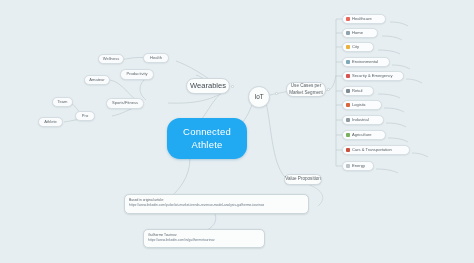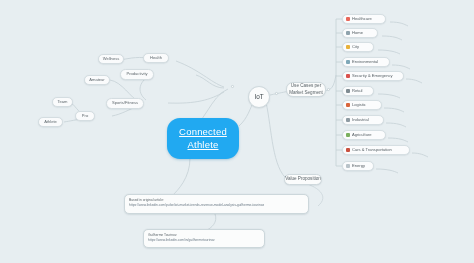--- a/index.html
+++ b/index.html
@@ -193,25 +193,28 @@
       <path d="M 388 138 C 400 138 404 140 408 142"></path>
       <path d="M 412 153 C 420 153 424 155 428 157"></path>
       <path d="M 376 169 C 388 169 394 171 398 173"></path>
 
       <path d="M 190 158 C 190 178 178 190 172 196"></path>
       <path d="M 215 214 C 218 222 212 228 205 231"></path>
       <path d="M 300 182 C 318 186 330 196 318 206" stroke="#cbd6db"></path>
     </g>
   </svg>
 
-  <div class="node node-central" style="left:167px; top:118px; width:72px; height:41px;text-decoration:underline;">
+  <div class="node node-central" style="left:167px; top:118px; width:80px; height:41px;">
     <span>Connected</span>
     <span>Athlete</span>
   </div>
 
+  <div class="node node-major" style="left:186px; top:78px; width:44px; height:16px;">
+    <span>Wearables</span>
+  </div>
 
   <div class="node node-leaf" style="left:143px; top:53px; width:26px; height:10px;">
     <span>Health</span>
   </div>
 
   <div class="node node-leaf" style="left:120px; top:69px; width:34px; height:11px;">
     <span>Productivity</span>
   </div>
 
   <div class="node node-leaf" style="left:106px; top:98px; width:38px; height:11px;">

